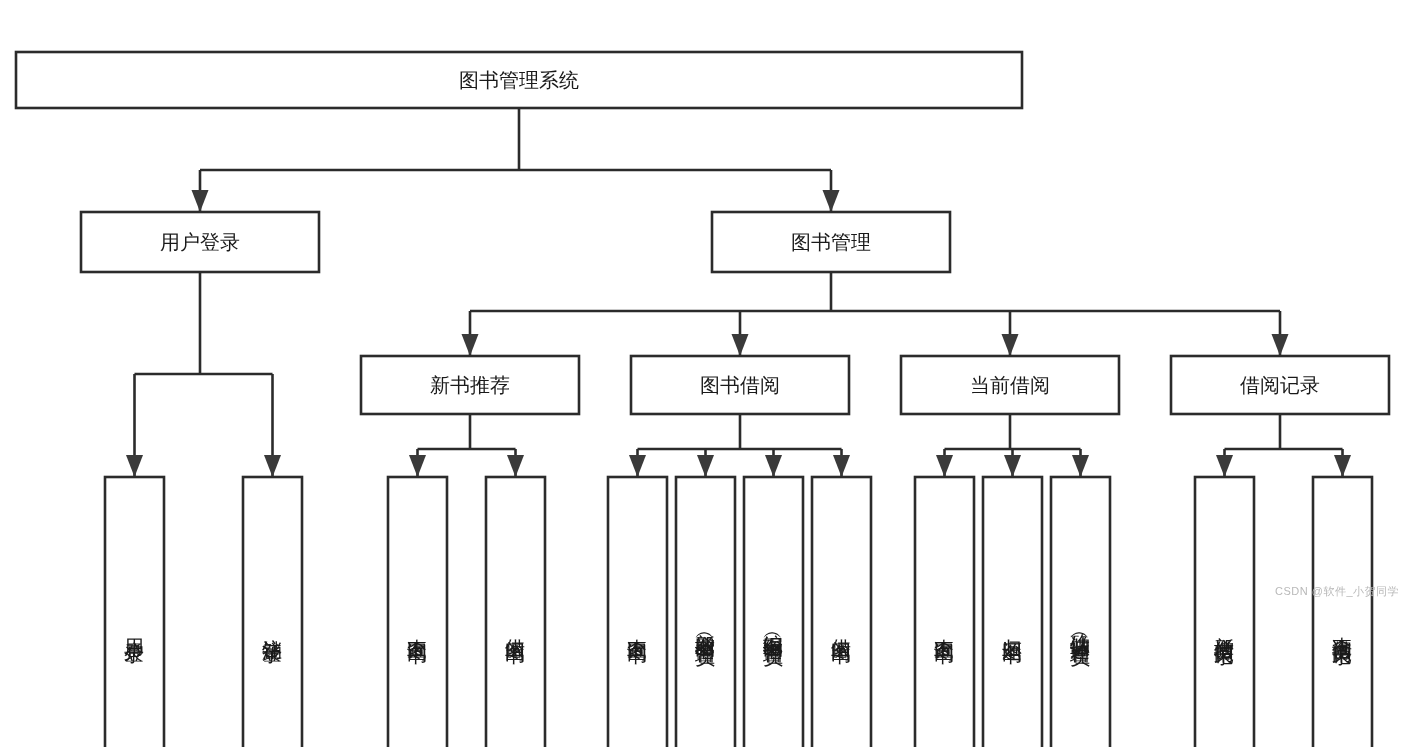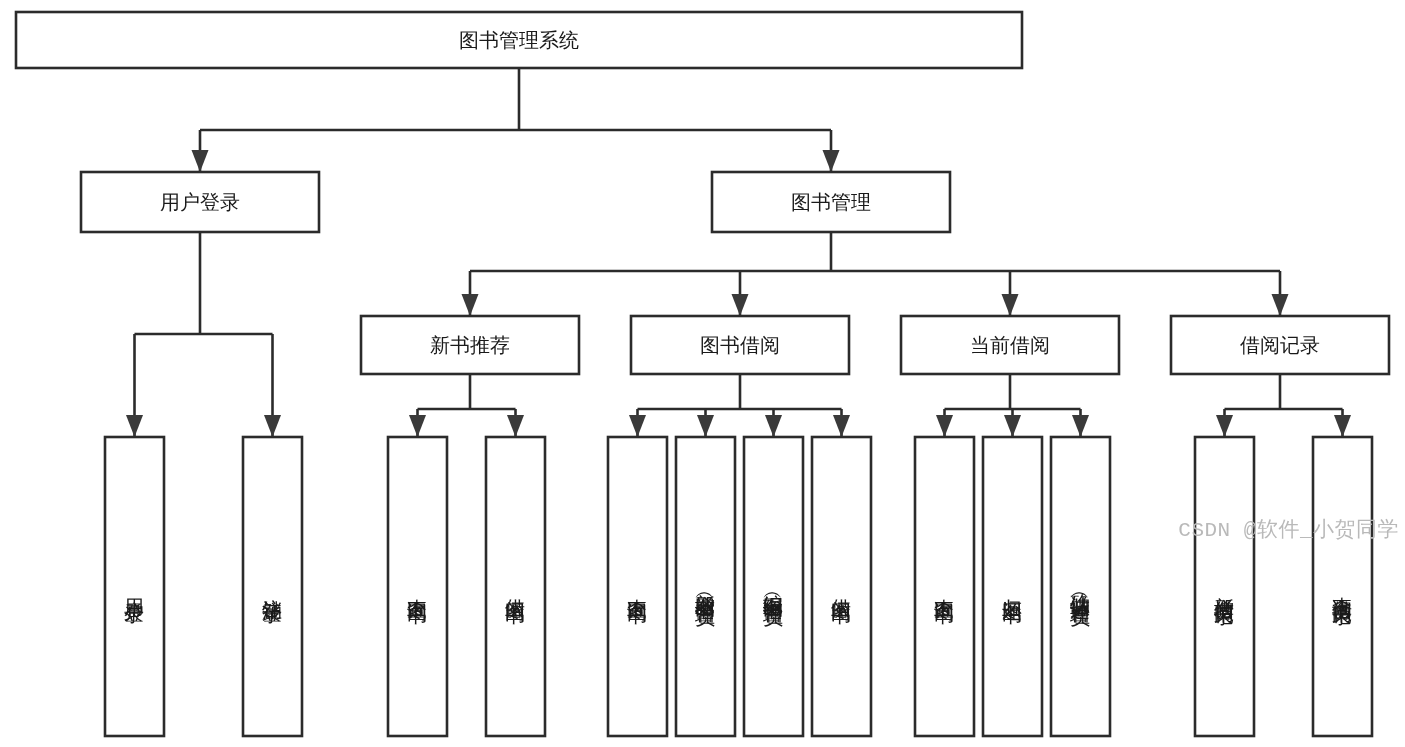--- a/index.html
+++ b/index.html
@@ -11,20 +11,21 @@
     width: 1405px;
     height: 747px;
     font-family: "DejaVu Sans", "Liberation Sans", sans-serif;
     overflow: hidden;
   }
   #diagram-root {
     position: relative;
     width: 1405px;
     height: 563px;
     background: #ffffff;
+    margin-top: 40px;
   }
   svg.diagram {
     position: absolute;
     top: 0;
     left: 0;
     width: 1405px;
     height: 747px;
   }
   .node-rect {
     fill: #ffffff;
@@ -61,23 +62,23 @@
     font-family: "DejaVu Sans", "Liberation Sans", sans-serif;
     font-size: 20px;
     color: #1a1a1a;
     letter-spacing: 2px;
     line-height: 1;
     white-space: nowrap;
   }
   .watermark {
     position: absolute;
     right: 6px;
-    bottom: 20px;
-    font-family: Liberation Mono, monospace;
-    font-size: 21px;
+    bottom: 4px;
+    font-family: Liberation Sans, sans-serif;
+    font-size: 11px;
     color: #b9b9b9;
     letter-spacing: 0.5px;
     user-select: none;
   }
 </style>
 </head>
 <body>
 
 <div id="diagram-root">
 

